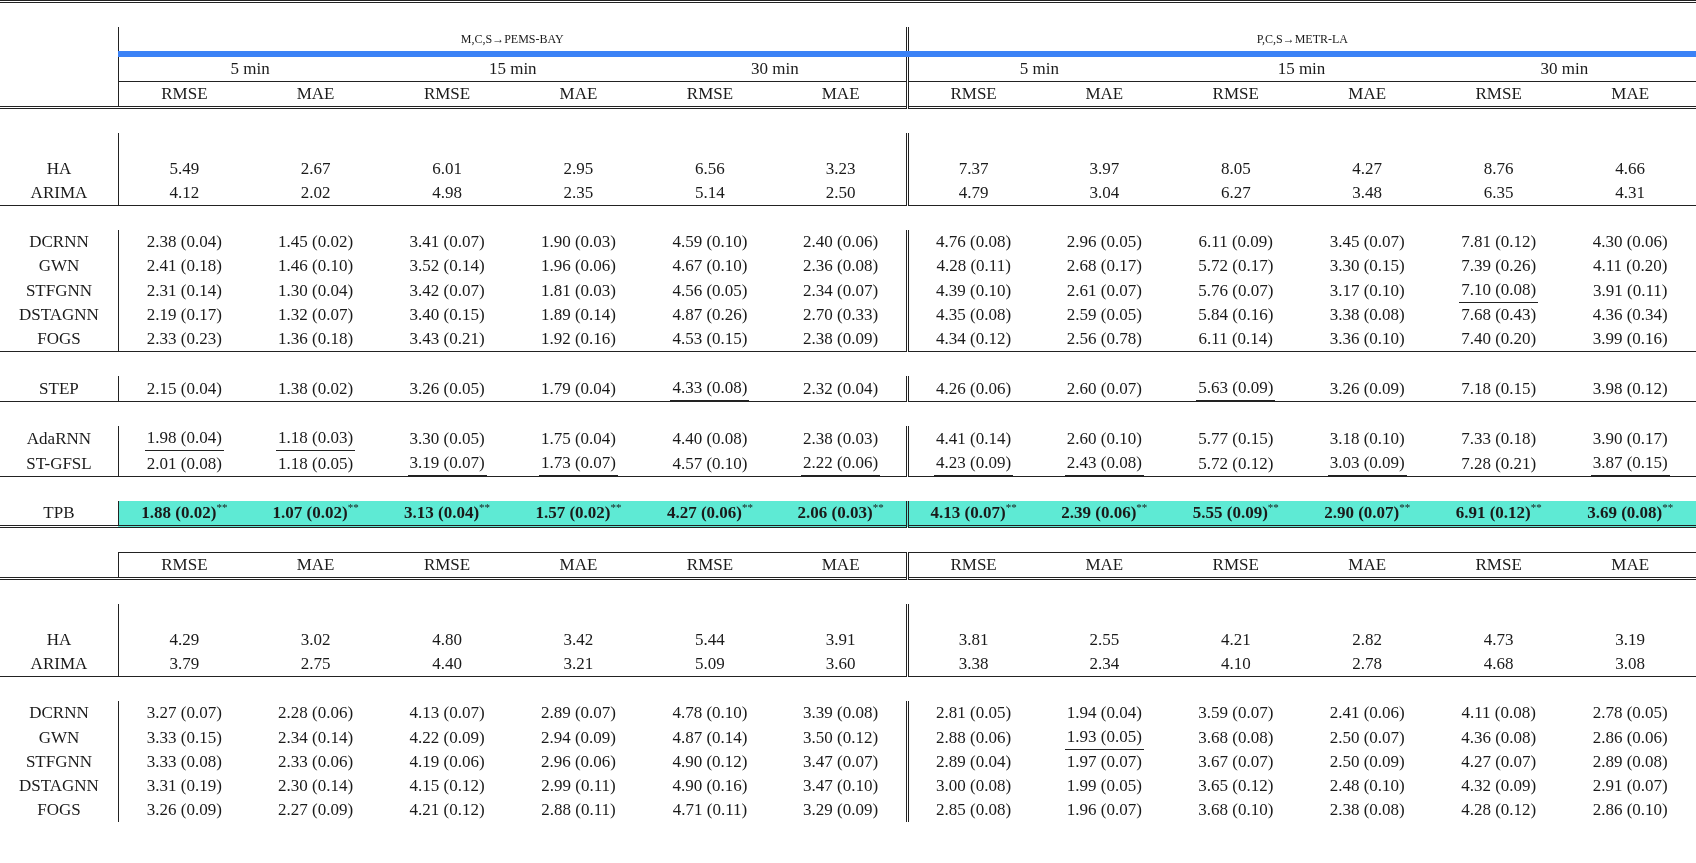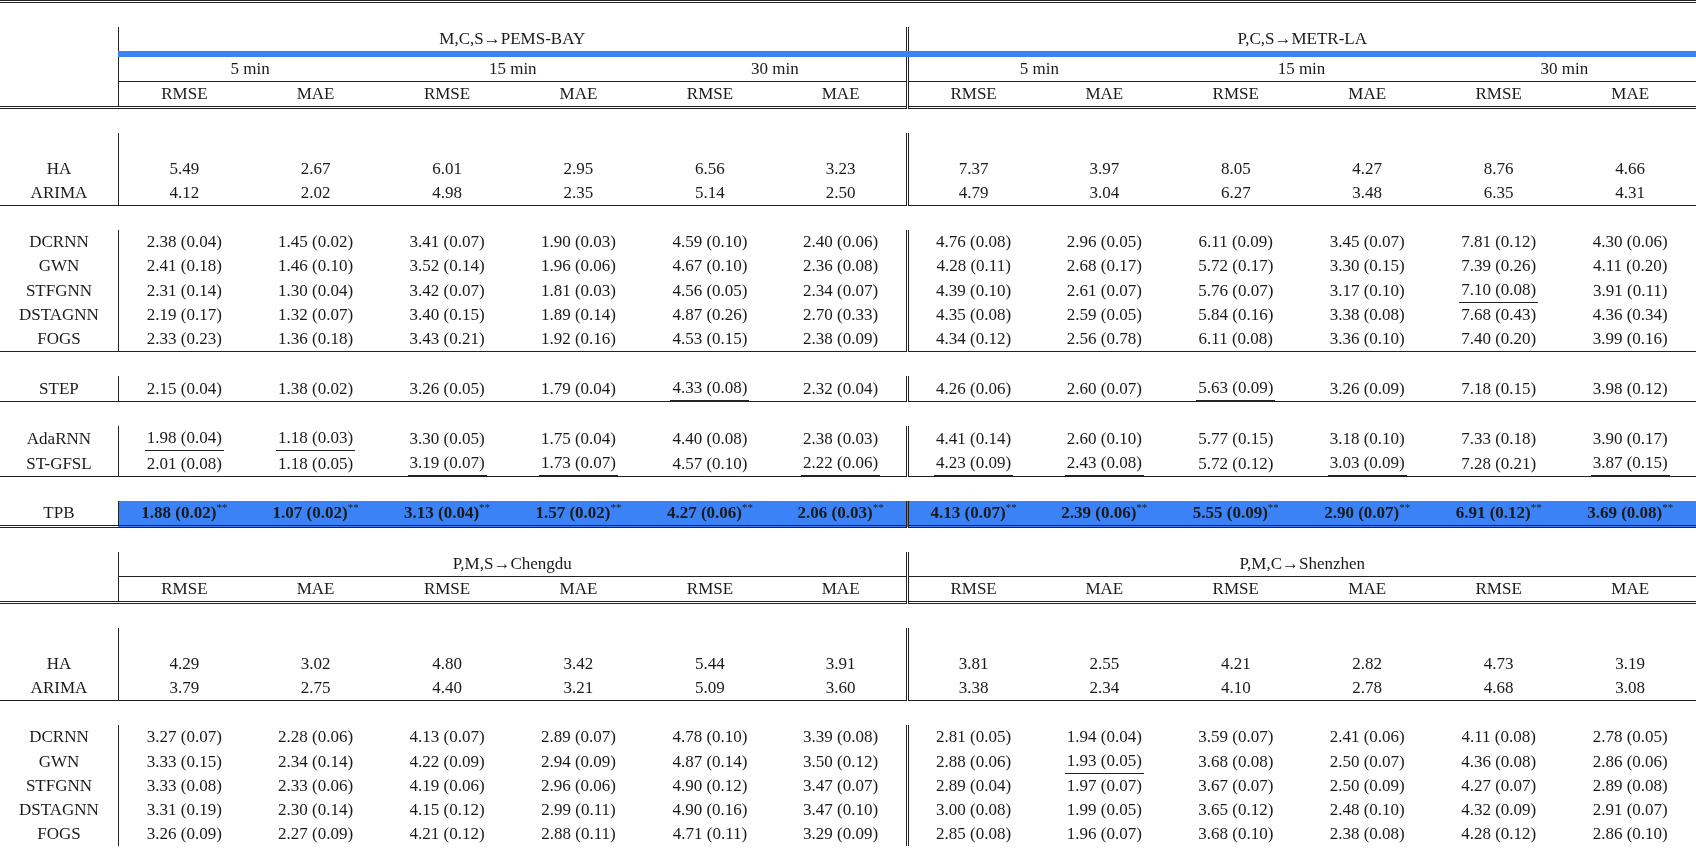--- a/index.html
+++ b/index.html
@@ -15,34 +15,34 @@
     table-layout: fixed;
   }
   table.res td, table.res th {
     padding: 0; text-align: center; font-weight: normal;
     white-space: nowrap; line-height: 24px; height: 24px;
   }
   col.c-model { width: 118px; }
   col.c-val { width: 131px; }
 
   .toprule td { border-top: 3px double #222; height: 2px; line-height: 2px; }
-  .title-row th { font-weight: bold; height: 30px; line-height: 30px; font-size: 17px; }
+  .title-row th { font-weight: bold; height: 30px; line-height: 30px; font-size: 12px; }
   .hz-row th { border-top: 6px solid #3b82f6; height: 24px; line-height: 24px; }
   .met-row th { border-top: 1px solid #222; height: 26px; line-height: 24px; vertical-align: top; }
   .dbl-rule td { border-top: 3px double #222; height: 4px; line-height: 4px; }
   .grp-rule td { border-top: 1px solid #222; height: 6px; line-height: 6px; }
   .gap td { height: 6px; line-height: 6px; }
 
   .mcol { border-right: 1px solid #222; }
   .sep { border-right: 3px double #222; }
 
   .cell { display: inline-block; padding: 0 2px; }
   .ul { border-bottom: 1.5px solid #222; }
   .b { font-weight: bold; }
-  .tpb-row td.v { background: #3b82f6; }
+  .tpb-row td.v { background: #5eead4; }
   .tpb-row td { height: 30px; line-height: 30px; }
   .sig { font-size: 11px; vertical-align: super; line-height: 0; font-weight: normal; }
   .model { font-size: 17px; }
   .section-gap td { height: 2px; border-top: 3px double #222; line-height: 2px;}
 </style>
 </head>
 <body>
 
 <div class="wrap">
   <table class="res" id="results-table">
@@ -208,21 +208,21 @@
         <tr class="">
           <td class="mcol model">FOGS</td>
           <td class="v "><span class="cell"><span>2.33 (0.23)</span></span></td>
           <td class="v "><span class="cell"><span>1.36 (0.18)</span></span></td>
           <td class="v "><span class="cell"><span>3.43 (0.21)</span></span></td>
           <td class="v "><span class="cell"><span>1.92 (0.16)</span></span></td>
           <td class="v "><span class="cell"><span>4.53 (0.15)</span></span></td>
           <td class="v sep"><span class="cell"><span>2.38 (0.09)</span></span></td>
           <td class="v "><span class="cell"><span>4.34 (0.12)</span></span></td>
           <td class="v "><span class="cell"><span>2.56 (0.78)</span></span></td>
-          <td class="v "><span class="cell"><span>6.11 (0.08)</span></span></td>
+          <td class="v "><span class="cell"><span>6.11 (0.14)</span></span></td>
           <td class="v "><span class="cell"><span>3.36 (0.10)</span></span></td>
           <td class="v "><span class="cell"><span>7.40 (0.20)</span></span></td>
           <td class="v "><span class="cell"><span>3.99 (0.16)</span></span></td>
         </tr>
         <tr class="grp-rule">
           <td colspan="13"></td>
         </tr>
         <tr class="">
           <td class="mcol model">STEP</td>
           <td class="v "><span class="cell"><span>2.15 (0.04)</span></span></td>
@@ -285,25 +285,20 @@
           <td class="v "><span class="cell b"><span>4.13 (0.07)</span><span class="sig">**</span></span></td>
           <td class="v "><span class="cell b"><span>2.39 (0.06)</span><span class="sig">**</span></span></td>
           <td class="v "><span class="cell b"><span>5.55 (0.09)</span><span class="sig">**</span></span></td>
           <td class="v "><span class="cell b"><span>2.90 (0.07)</span><span class="sig">**</span></span></td>
           <td class="v "><span class="cell b"><span>6.91 (0.12)</span><span class="sig">**</span></span></td>
           <td class="v "><span class="cell b"><span>3.69 (0.08)</span><span class="sig">**</span></span></td>
         </tr>
         <tr class="section-gap">
           <td colspan="13"></td>
         </tr>
-        <tr class="title-row">
-          <th class="mcol"></th>
-          <th colspan="6" class="sep">P,M,S→Chengdu</th>
-          <th colspan="6" class="">P,M,C→Shenzhen</th>
-        </tr>
         <tr class="met-row">
           <th class="mcol" style="border-top:none"></th>
           <th class="">RMSE</th>
           <th class="">MAE</th>
           <th class="">RMSE</th>
           <th class="">MAE</th>
           <th class="">RMSE</th>
           <th class="sep">MAE</th>
           <th class="">RMSE</th>
           <th class="">MAE</th>

